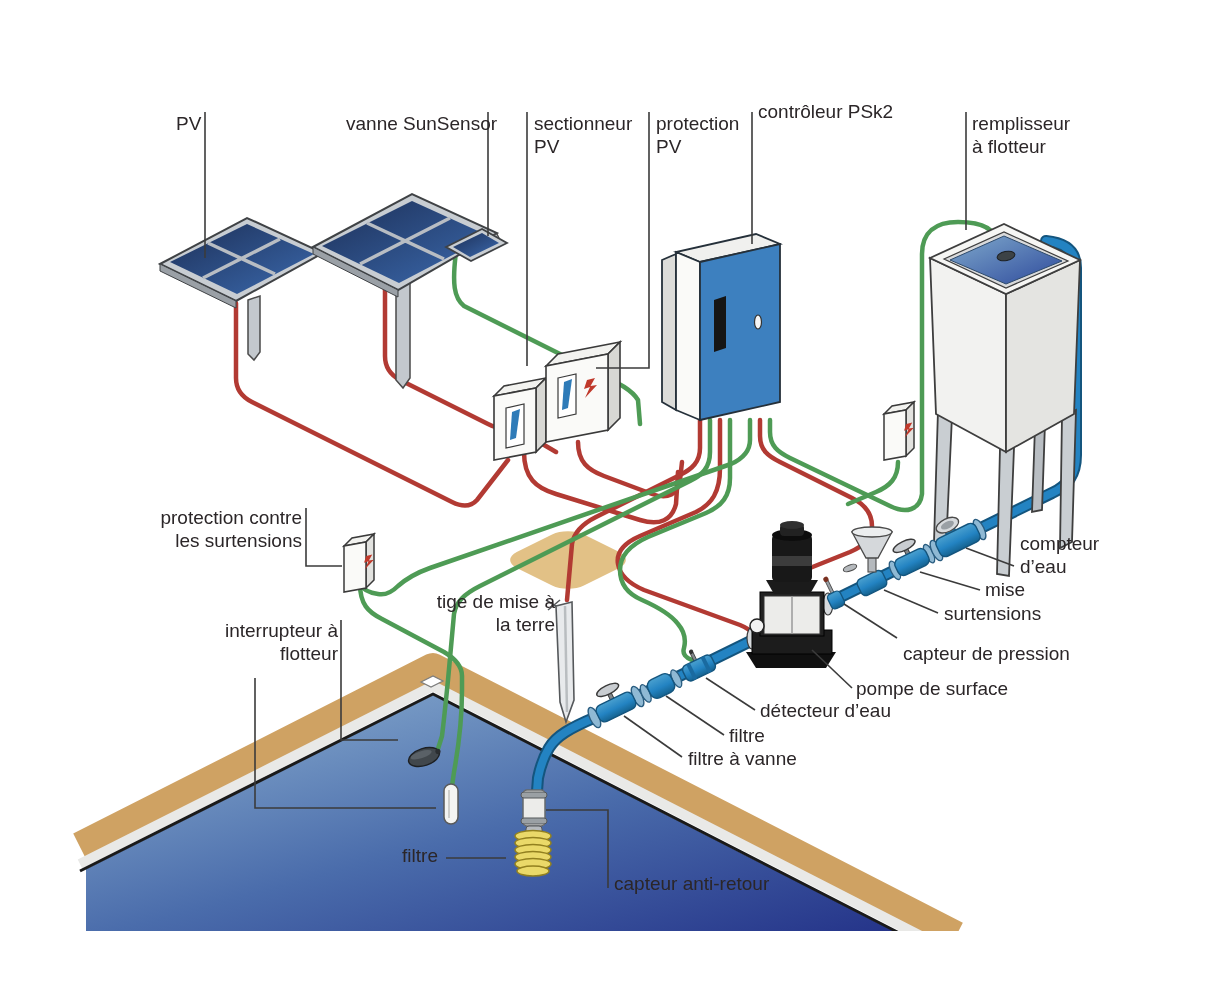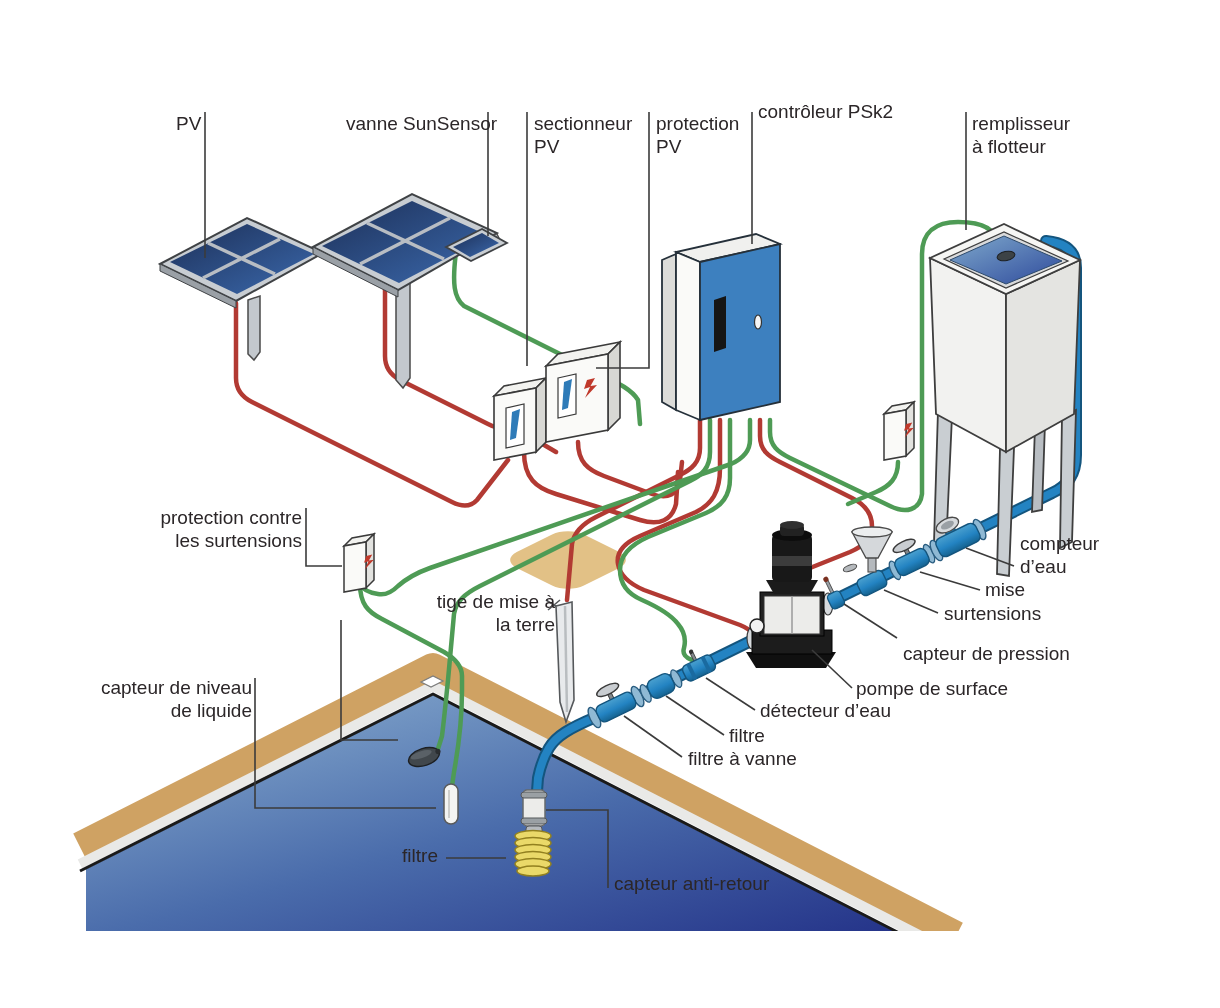--- a/index.html
+++ b/index.html
@@ -291,23 +291,23 @@
       <span>à flotteur</span>
     </div>
 <div class="lbl r" style="right:665px;top:590px">
       <span>tige de mise à</span>
       <span>la terre</span>
     </div>
 <div class="lbl r" style="right:918px;top:506px">
       <span>protection contre</span>
       <span>les surtensions</span>
     </div>
-<div class="lbl r" style="right:968px;top:676px">
-      <span>capteur de niveau</span>
-      <span>de liquide</span>
+<div class="lbl r" style="right:882px;top:619px">
+      <span>interrupteur à</span>
+      <span>flotteur</span>
     </div>
 <div class="lbl" style="left:1020px;top:532px">
       <span>compteur</span>
       <span>d’eau</span>
     </div>
 <div class="lbl" style="left:985px;top:578px">
       <span>mise</span>
     </div>
 <div class="lbl" style="left:944px;top:602px">
       <span>surtensions</span>

